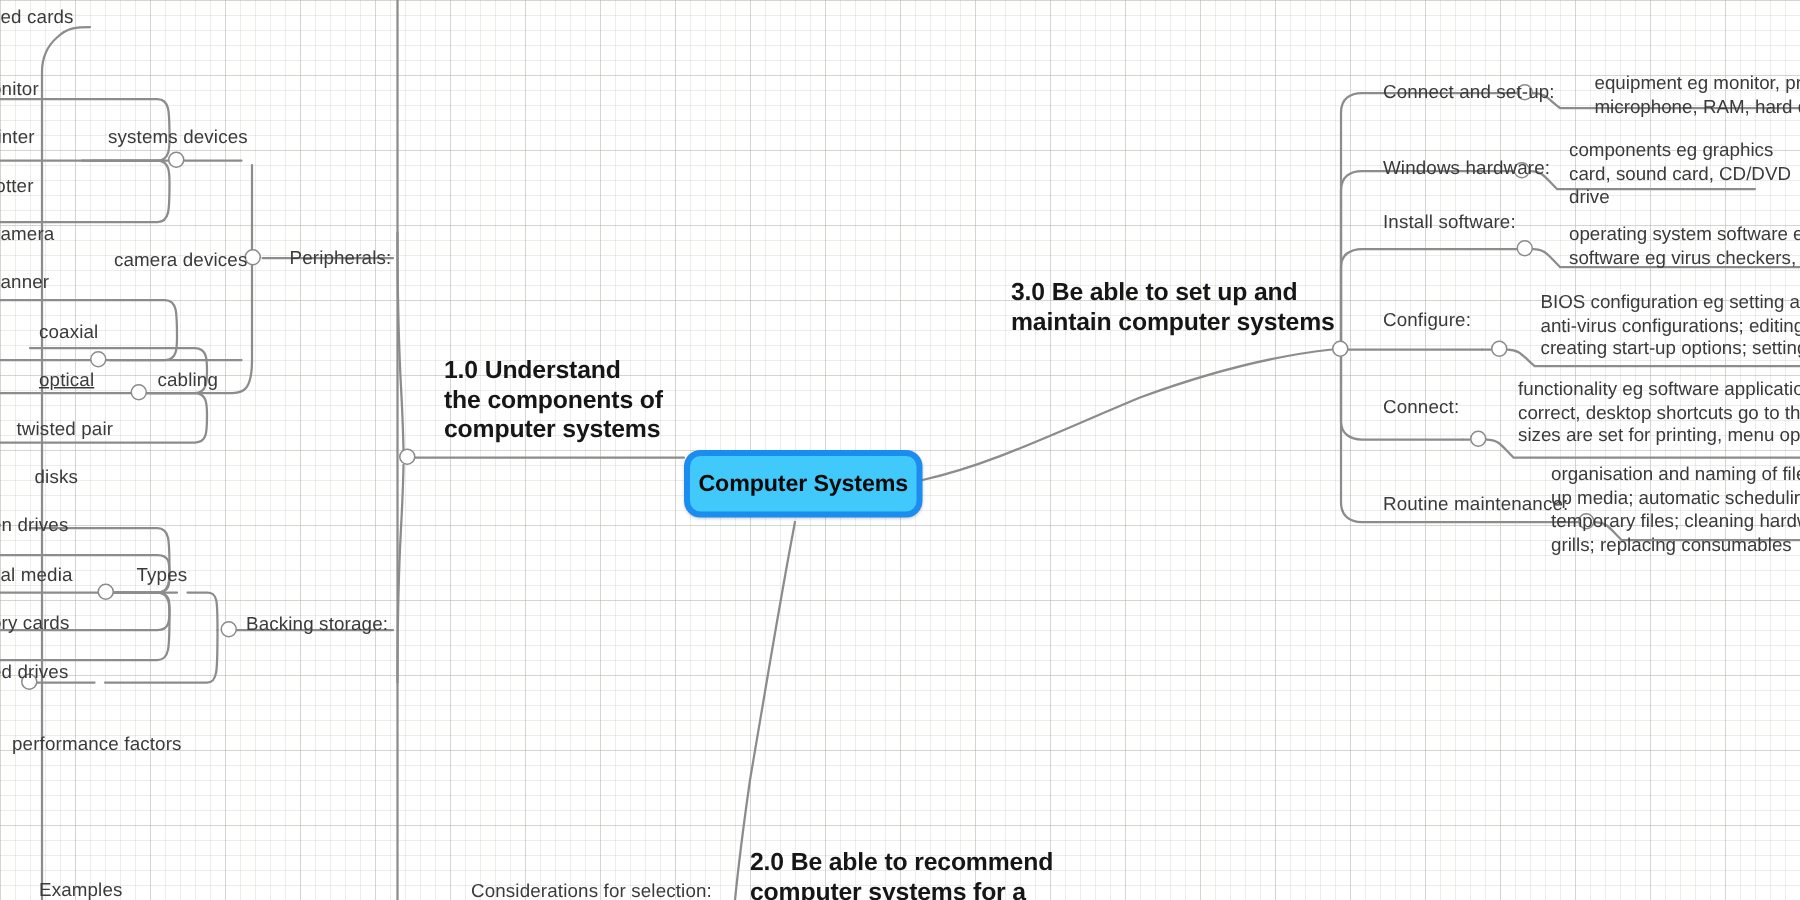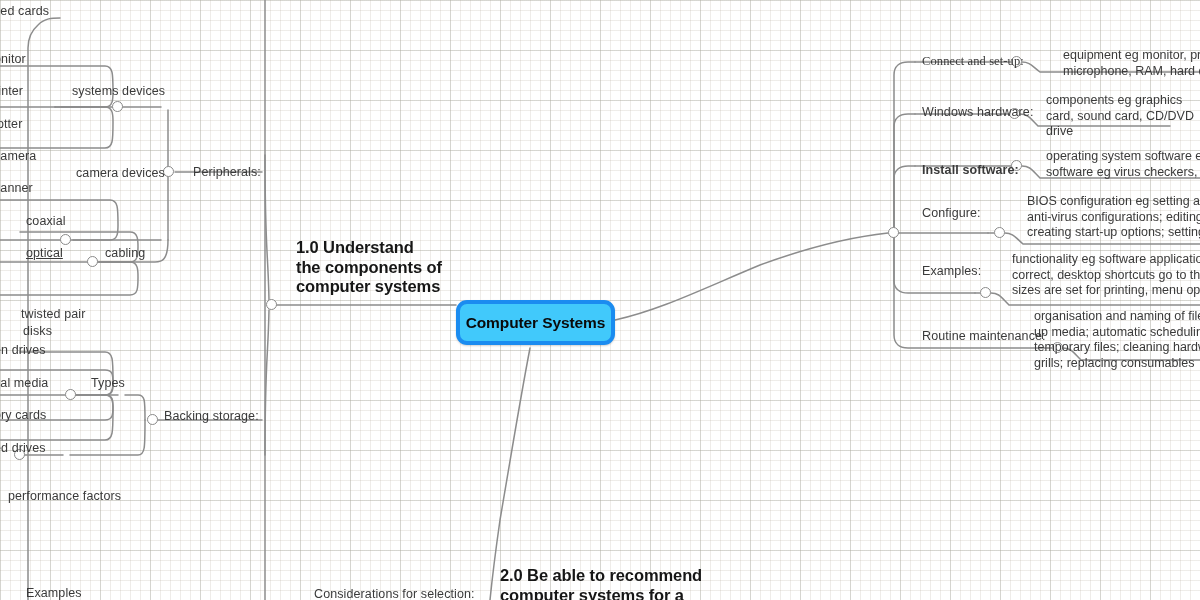--- a/index.html
+++ b/index.html
@@ -171,75 +171,77 @@
   <div class="knob" style="left:1009px;top:108px;"></div>
   <div class="knob" style="left:1011px;top:160px;"></div>
   <div class="knob" style="left:994px;top:227px;"></div>
   <div class="knob" style="left:980px;top:287px;"></div>
   <div class="knob" style="left:1052px;top:342px;"></div>
 
   <div class="branch-title" style="left:296px;top:238px;">1.0 Understand
 the components of
 computer systems</div>
 
+  <div class="branch-title" style="left:674px;top:186px;">3.0 Be able to set up and
+maintain computer systems</div>
 
   <div class="branch-title" style="left:500px;top:566px;">2.0 Be able to recommend
 computer systems for a</div>
 
   <div class="lbl" style="left:193px;top:165px;">Peripherals:</div>
 
   <div class="lbl" style="left:72px;top:84px;">systems devices</div>
   <div class="lbl" style="left:-6px;top:52px;">onitor</div>
   <div class="lbl" style="left:-6px;top:84px;">rinter</div>
   <div class="lbl" style="left:-6px;top:117px;">lotter</div>
 
   <div class="lbl" style="left:76px;top:166px;">camera devices</div>
   <div class="lbl" style="left:-6px;top:149px;">camera</div>
   <div class="lbl" style="left:-6px;top:181px;">canner</div>
 
   <div class="lbl" style="left:105px;top:246px;">cabling</div>
   <div class="lbl" style="left:26px;top:214px;">coaxial</div>
   <div class="lbl" style="left:26px;top:246px;text-decoration:underline;">optical</div>
-  <div class="lbl" style="left:21px;top:279px;margin-top:28px;">twisted pair</div>
+  <div class="lbl" style="left:11px;top:279px;">twisted pair</div>
 
   <div class="lbl" style="left:164px;top:409px;">Backing storage:</div>
 
   <div class="lbl" style="left:91px;top:376px;">Types</div>
-  <div class="lbl" style="left:23px;top:311px;margin-top:13px;">disks</div>
+  <div class="lbl" style="left:23px;top:311px;">disks</div>
   <div class="lbl" style="left:-6px;top:343px;">en drives</div>
   <div class="lbl" style="left:-6px;top:376px;">cal media</div>
   <div class="lbl" style="left:-6px;top:408px;">ory cards</div>
   <div class="lbl" style="left:-6px;top:441px;">ed drives</div>
 
   <div class="lbl" style="left:8px;top:489px;">performance factors</div>
 
   <div class="lbl" style="left:-6px;top:4px;">zed cards</div>
 
   <div class="lbl" style="left:314px;top:587px;">Considerations for selection:</div>
   <div class="lbl" style="left:26px;top:586px;">Examples</div>
 
-  <div class="lbl" style="left:922px;top:54px;font-family:Liberation Serif, serif;">Connect and set-up:</div>
+  <div class="lbl" style="left:922px;top:54px;">Connect and set-up:</div>
   <div class="detail" style="left:1063px;top:48px;width:190px;">equipment eg monitor, printer,
 microphone, RAM, hard drive</div>
 
   <div class="lbl" style="left:922px;top:105px;">Windows hardware:</div>
   <div class="detail" style="left:1046px;top:93px;width:170px;">components eg graphics
 card, sound card, CD/DVD
 drive</div>
 
-  <div class="lbl" style="left:922px;top:163px;font-weight:bold;">Install software:</div>
+  <div class="lbl" style="left:922px;top:141px;">Install software:</div>
   <div class="detail" style="left:1046px;top:149px;width:250px;">operating system software eg Windows;
 software eg virus checkers, firewalls</div>
 
   <div class="lbl" style="left:922px;top:206px;">Configure:</div>
   <div class="detail" style="left:1027px;top:194px;width:300px;">BIOS configuration eg setting a BIOS password;
 anti-virus configurations; editing the desktop;
 creating start-up options; setting file sharing</div>
 
-  <div class="lbl" style="left:922px;top:264px;">Examples:</div>
+  <div class="lbl" style="left:922px;top:264px;">Connect:</div>
   <div class="detail" style="left:1012px;top:252px;width:320px;">functionality eg software applications open and work
 correct, desktop shortcuts go to the right places, paper
 sizes are set for printing, menu options work</div>
 
   <div class="lbl" style="left:922px;top:329px;">Routine maintenance:</div>
   <div class="detail" style="left:1034px;top:309px;width:240px;">organisation and naming of files; back-
 up media; automatic scheduling; deleting
 temporary files; cleaning hardware, fan
 grills; replacing consumables</div>
 

